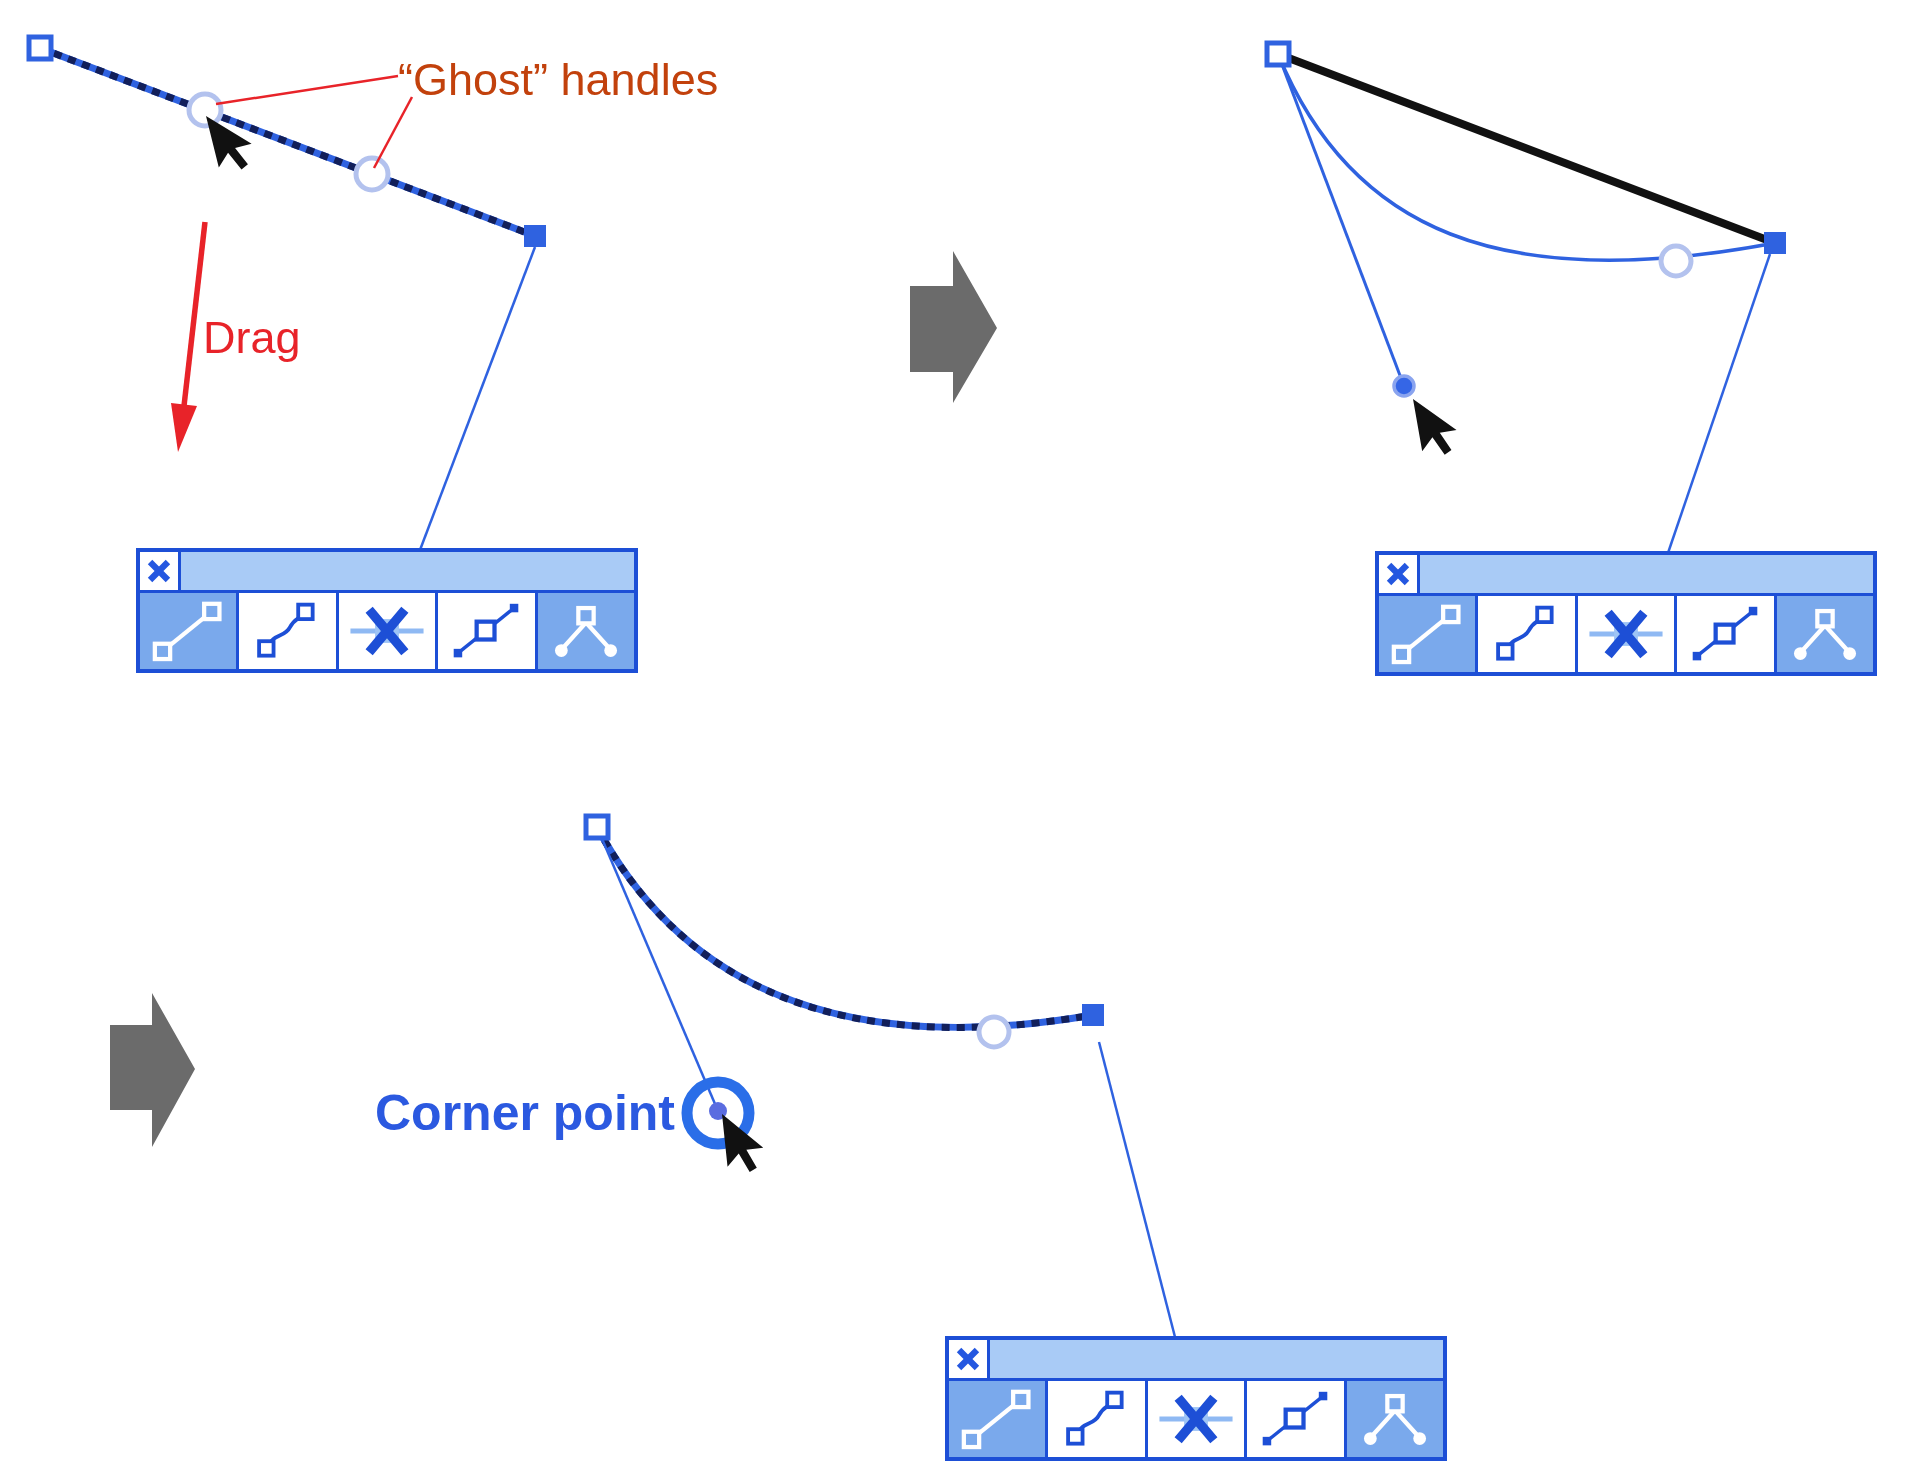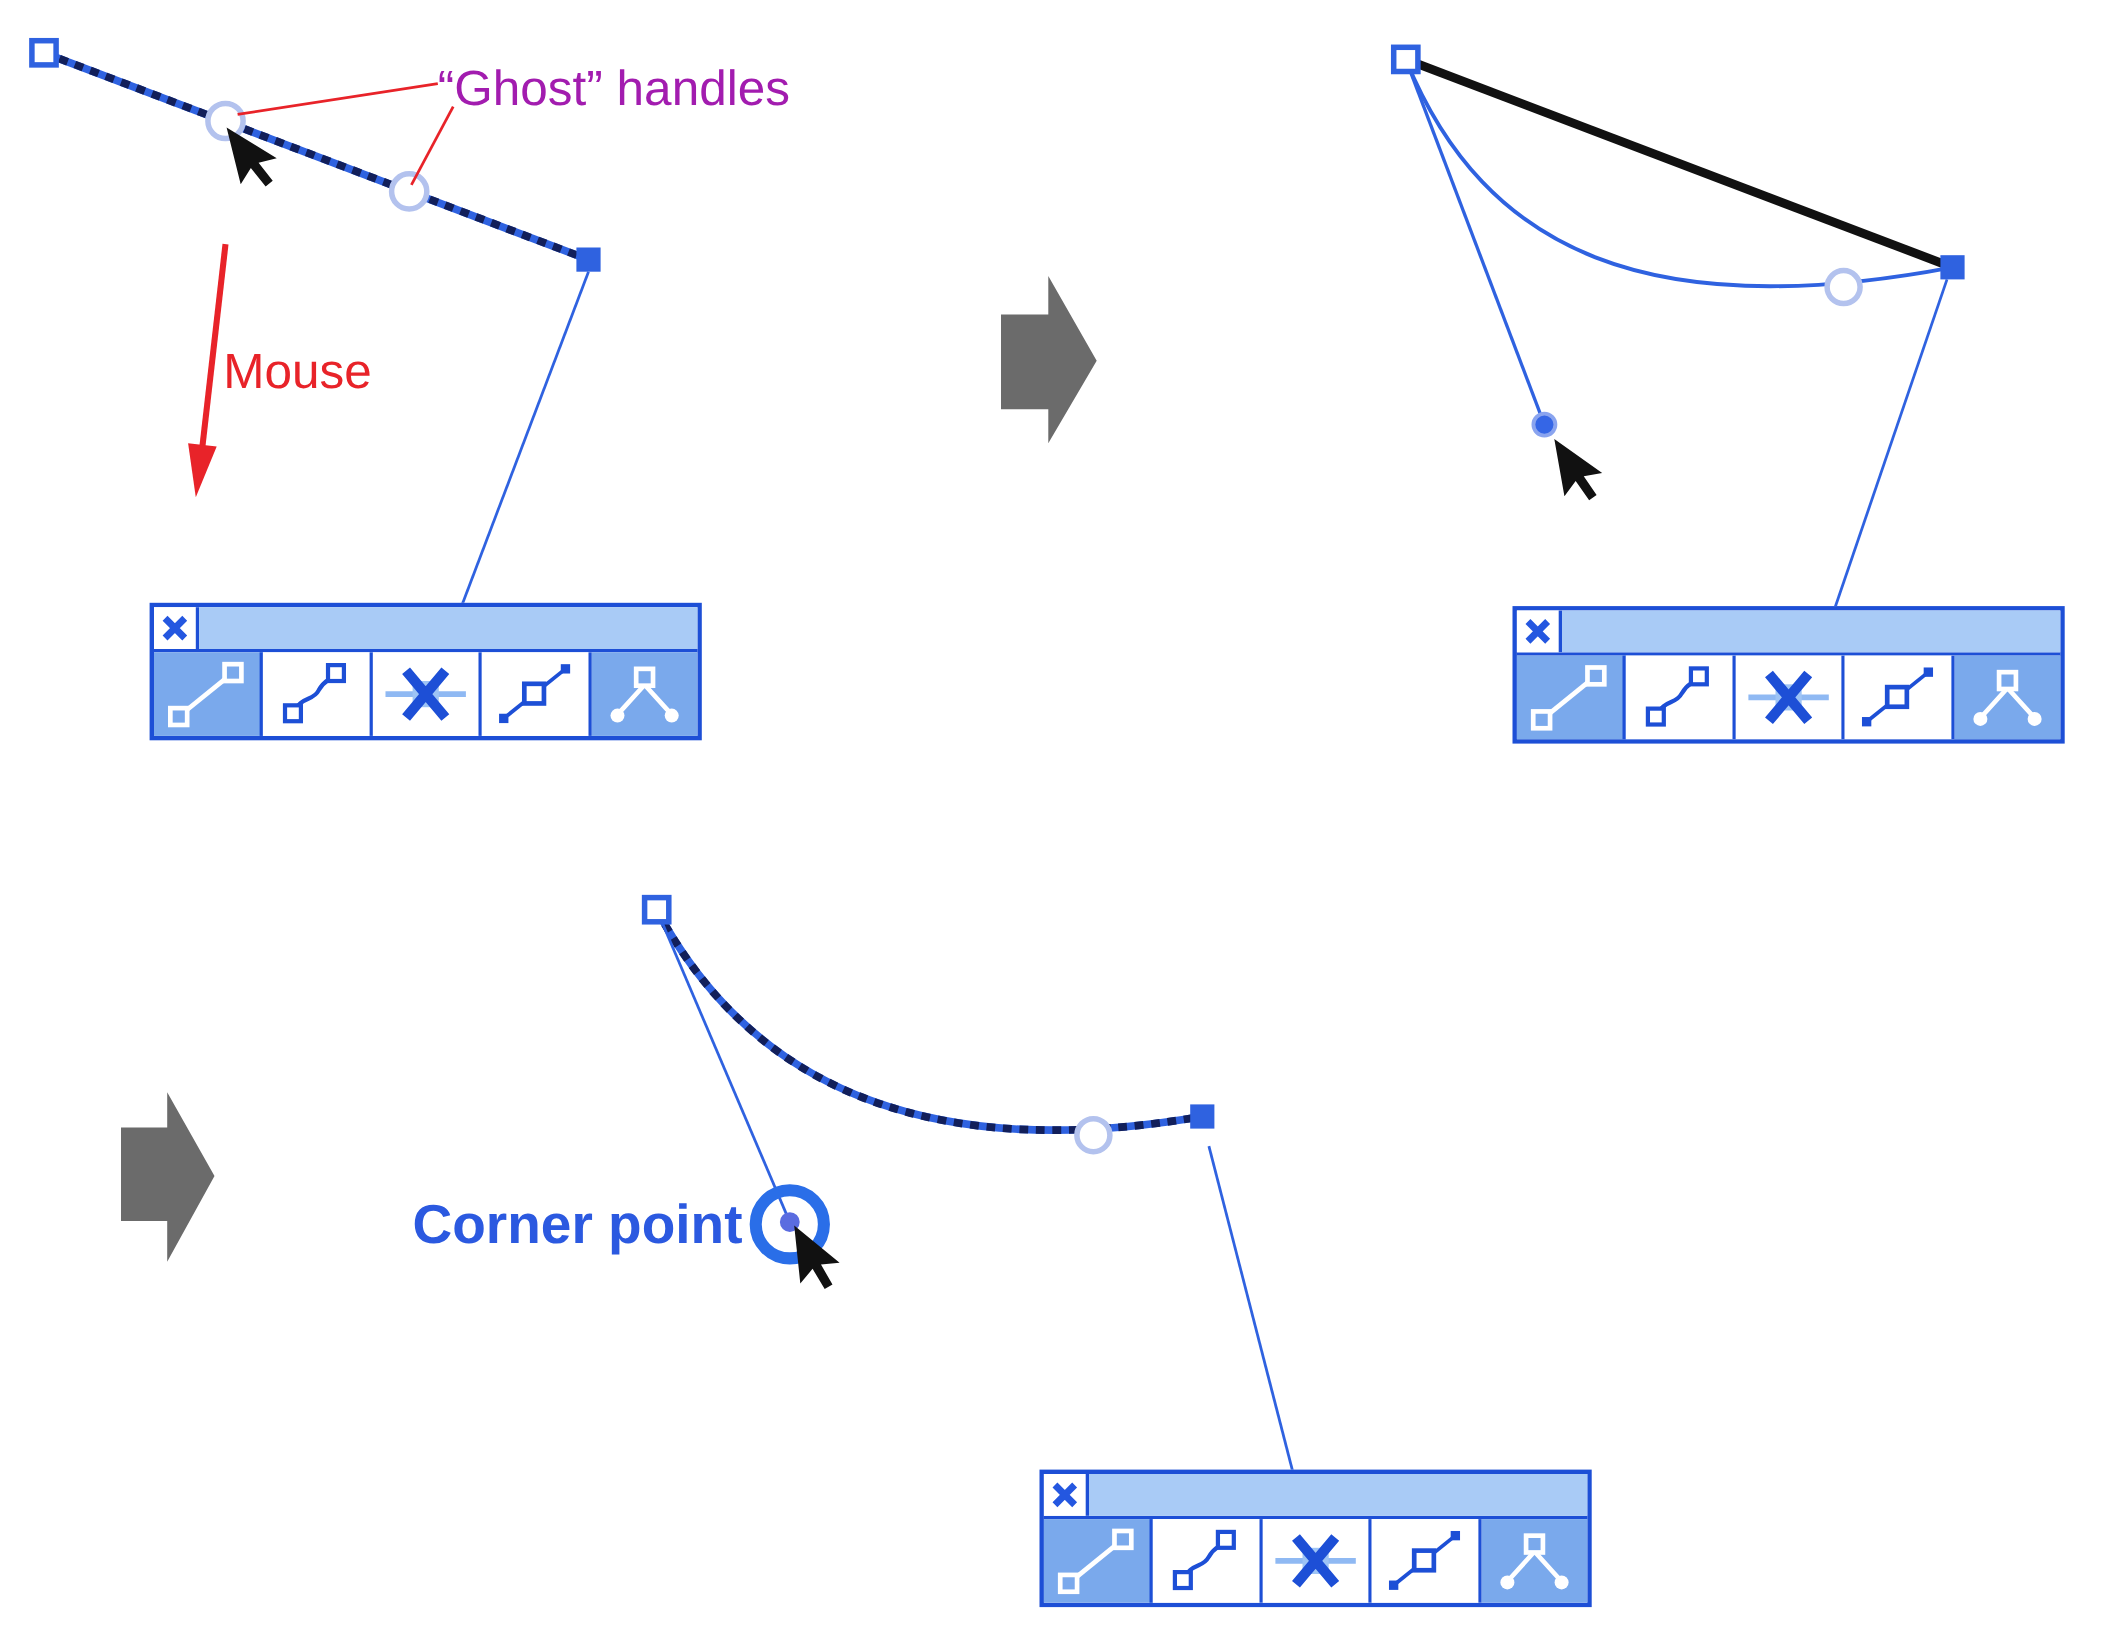--- a/index.html
+++ b/index.html
@@ -2,21 +2,21 @@
 <html><head>
 <meta charset="utf-8">
 <style>
   html,body{margin:0;padding:0;}
   body{
     position:relative;width:1916px;height:1484px;overflow:hidden;
     background:#ffffff;font-family:"Liberation Sans",sans-serif;
   }
   #art{position:absolute;left:0;top:0;}
   .label{position:absolute;white-space:pre;}
-  #ghost-label{left:398px;top:54px;font-size:45px;color:#a21caf;}
+  #ghost-label{left:398px;top:54px;font-size:45px;color:#c2410c;}
   #drag-label{left:203px;top:312px;font-size:45px;color:#e82329;}
   #corner-label{left:375px;top:1084px;width:290px;text-align:center;font-size:50px;font-weight:700;color:#2b59e0;}
   #mouse-label{left:0;top:1161px;width:316px;text-align:center;font-size:43px;color:#1d1d1d;line-height:1.13;}
 
   .toolbar{
     position:absolute;width:502px;box-sizing:border-box;
     border:4px solid #1d4fd6;background:#fff;
   }
   .tb-head{display:flex;height:38px;border-bottom:3px solid #1d4fd6;}
   .tb-close{
@@ -105,21 +105,21 @@
     <g transform="translate(722,1114) rotate(-6)">
       <path d="M0,0 L0,53 L12.5,41 L21.5,60.5 L29,57 L20.5,38 L37.5,38 Z" fill="#111111"></path>
     </g>
   </g>
 
   <polygon points="910,286 953,286 953,251 997,328 953,403 953,372 910,372" fill="#6b6b6b"></polygon>
   <polygon points="110,1025 152,1025 152,993 195,1069 152,1147 152,1110 110,1110" fill="#6b6b6b"></polygon>
 </svg>
 
 <div class="label" id="ghost-label">“Ghost” handles</div>
-<div class="label" id="drag-label">Mouse</div>
+<div class="label" id="drag-label">Drag</div>
 <div class="label" id="corner-label">Corner point</div>
 <div class="label" id="mouse-label">
 </div>
 
 <div class="toolbar" style="left:136px;top:548px;">
   <div class="tb-head">
     <div class="tb-close" aria-label="Close">
       <svg width="34" height="34" viewBox="0 0 38 38">
         <path d="M9,9 L29,29 M29,9 L9,29" stroke="#2457e0" stroke-width="7" fill="none"></path>
       </svg>

